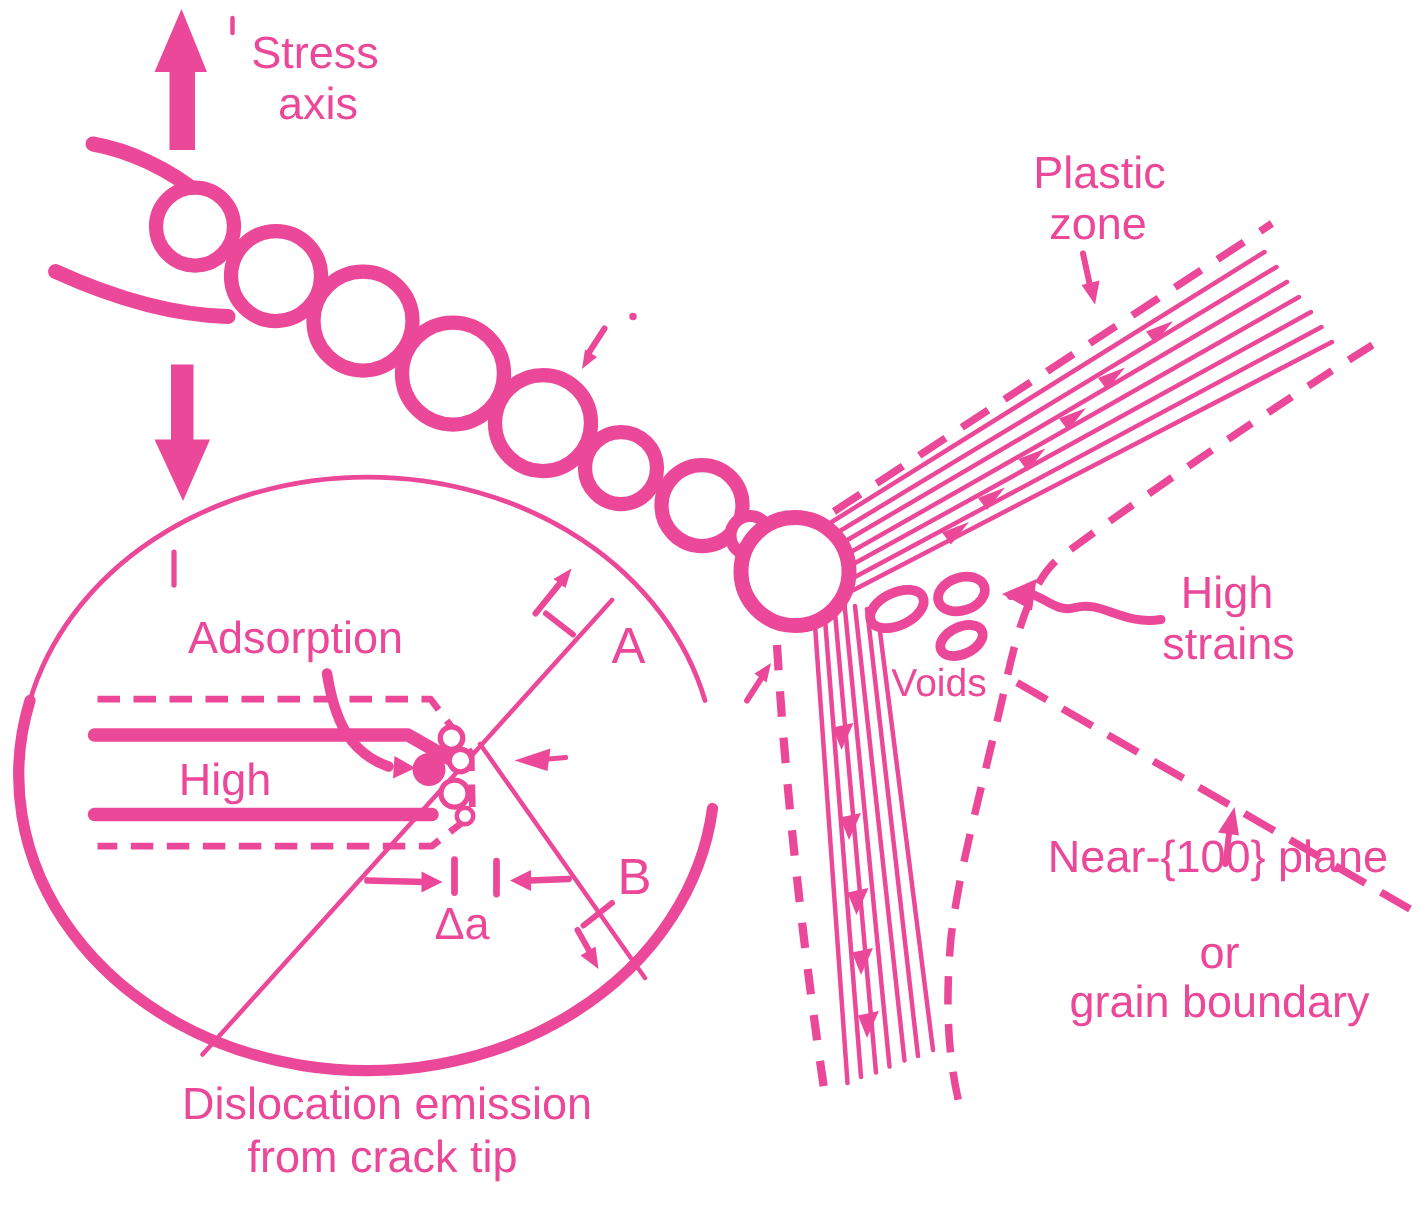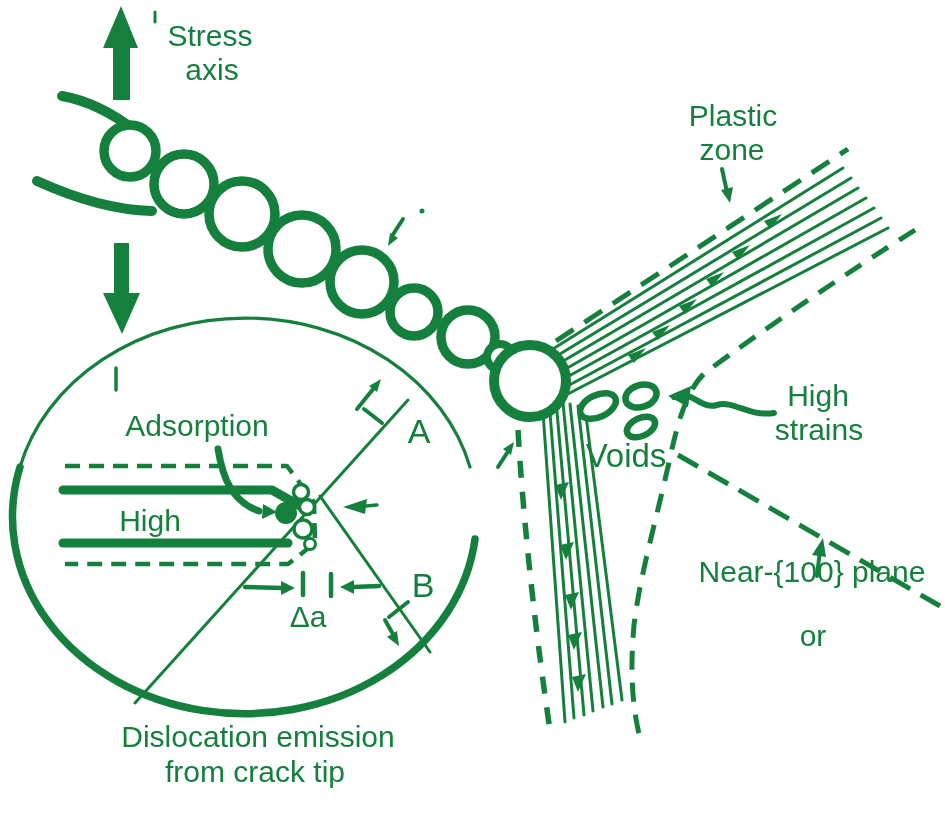--- a/index.html
+++ b/index.html
@@ -14,26 +14,26 @@
   .stage svg{position:absolute;left:0;top:0;}
   .lbl{
     position:absolute;
     transform:translate(-50%,-50%);
     font-size:30px;
     line-height:1;
     white-space:nowrap;
     color:inherit;
   }
   .lbl.big{font-size:34px;}
-  .lbl.mid{font-size:33px;}
+  .lbl.mid{font-size:26px;}
 </style>
 </head>
 <body>
 
-<div class="stage" style="background: rgb(255, 255, 255); color: #15803d;">
+<div class="stage" style="background: rgb(255, 255, 255); color: #ec4899;">
 
   <svg width="945" height="816" viewBox="0 0 945 816">
     <g stroke="currentColor" fill="none" stroke-linecap="round" stroke-linejoin="round">
 
       <g>
         <path d="M 470 467 A 232 197 0 0 0 20 467" stroke-width="3.2"></path>
         <path d="M 20 467 A 232 197 0 1 0 475 539" stroke-width="7.5"></path>
         <path d="M 116 368 L 116 390" stroke-width="3.5"></path>
       </g>
 
@@ -185,20 +185,21 @@
   <div class="lbl" style="left:733px;top:116px;">Plastic</div>
   <div class="lbl" style="left:732px;top:150px;">zone</div>
 
   <div class="lbl" style="left:818px;top:396px;">High</div>
   <div class="lbl" style="left:819px;top:430px;">strains</div>
 
   <div class="lbl mid" style="left:626px;top:455px;">Voids</div>
 
   <div class="lbl" style="left:812px;top:572px;">Near-{100} plane</div>
   <div class="lbl" style="left:813px;top:636px;">or</div>
+  <div class="lbl" style="left:813px;top:669px;">grain boundary</div>
 
   <div class="lbl" style="left:197px;top:426px;">Adsorption</div>
   <div class="lbl" style="left:150px;top:521px;">High</div>
 
   <div class="lbl big" style="left:419px;top:431px;">A</div>
   <div class="lbl big" style="left:423px;top:585px;">B</div>
   <div class="lbl" style="left:308px;top:617px;">Δa</div>
 
   <div class="lbl" style="left:255px;top:772px;">from crack tip</div>
   <div class="lbl" style="left:258px;top:737px;">Dislocation emission</div>

